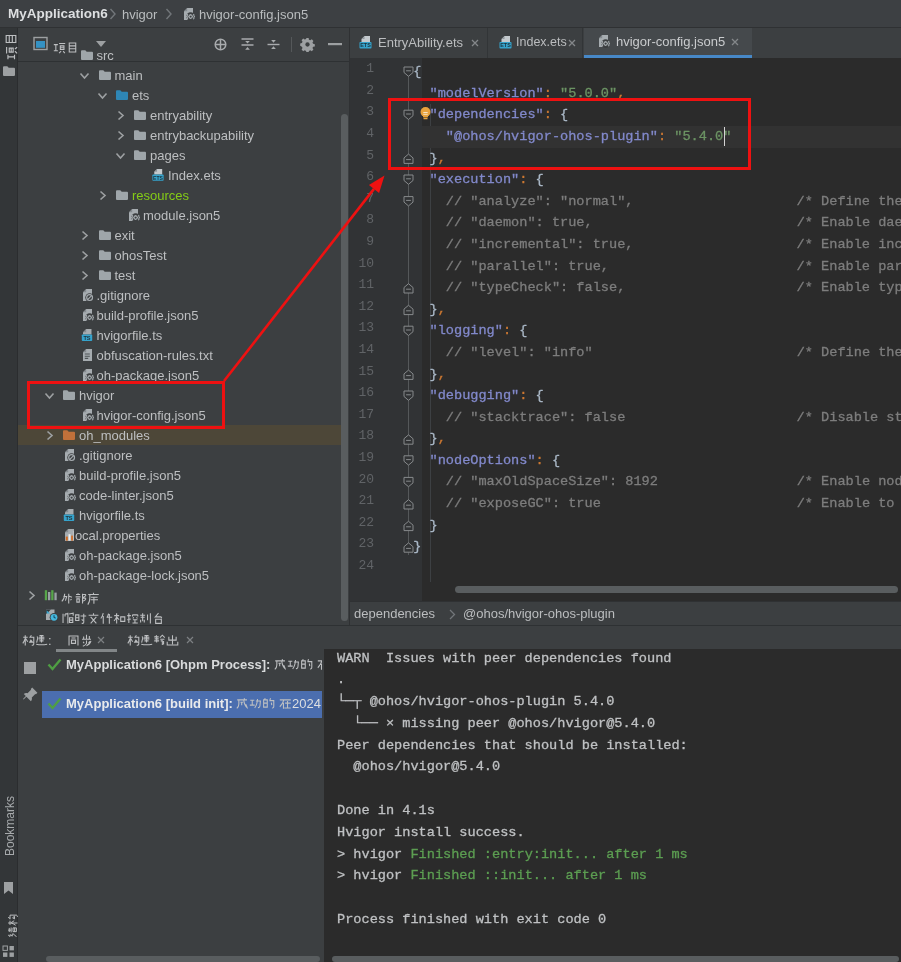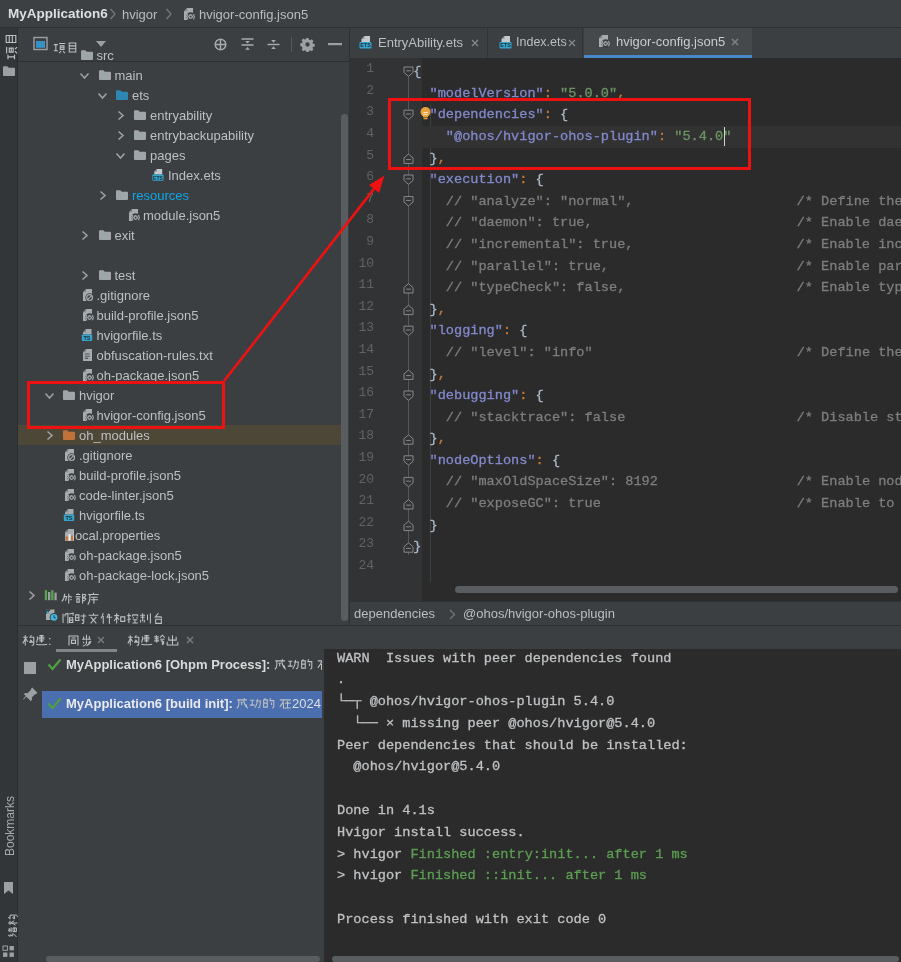--- a/index.html
+++ b/index.html
@@ -180,21 +180,21 @@
               </svg></div>
             <div style="position:absolute;left:168px;top:2.5px;font-size:13px;color:#bdbfc1;white-space:nowrap">Index.ets</div>
           </div>
           <div style="position:absolute;left:0;top:185px;width:332px;height:20px">
             <svg style="position:absolute;left:95.5px;top:3.5px" width="13" height="13" viewBox="0 0 13 13">
               <path d="M4.5 2.5 9 6.5 4.5 10.5" fill="none" stroke="#9da0a2" stroke-width="1.6"></path>
             </svg>
             <div style="position:absolute;left:115px;top:3px"><svg width="14" height="14" viewBox="0 0 14 14" style="flex:none">
                 <path fill="#9fa6aa" d="M1 3.2c0-.5.4-.9.9-.9h3.4l1.4 1.5h5.4c.5 0 .9.4.9.9v6.4c0 .5-.4.9-.9.9H1.9c-.5 0-.9-.4-.9-.9z"></path>
               </svg></div>
-            <div style="position:absolute;left:132px;top:2.5px;font-size:13px;color:#0ea5e9;white-space:nowrap">resources</div>
+            <div style="position:absolute;left:132px;top:2.5px;font-size:13px;color:#84cc16;white-space:nowrap">resources</div>
           </div>
           <div style="position:absolute;left:11px;top:205px;width:332px;height:20px">
             <div style="position:absolute;left:115px;top:3px"><svg width="14" height="14" viewBox="0 0 14 14" style="flex:none">
                 <path fill="#a6acb0" d="M6.2 1H12V13H3V4.2z"></path>
                 <path fill="#848a8e" d="M6.2 1.2 3.2 4.2h3z"></path>
                 <circle cx="9.6" cy="9.6" r="4.3" fill="#3c3f41"></circle>
                 <g fill="none" stroke="#a6acb0" stroke-width="1.1">
                   <path d="M7.1 7.2c-1 0-.8 1-.8 1.6s-.6.8-.6.8.6.2.6.8-.2 1.6.8 1.6"></path>
                   <path d="M12.1 7.2c1 0 .8 1 .8 1.6s.6.8.6.8-.6.2-.6.8.2 1.6-.8 1.6"></path>
                   <circle cx="9.6" cy="9.6" r="1.7"></circle>
@@ -204,20 +204,29 @@
             <div style="position:absolute;left:132px;top:2.5px;font-size:13px;color:#bdbfc1;white-space:nowrap">module.json5</div>
           </div>
           <div style="position:absolute;left:0;top:225px;width:332px;height:20px">
             <svg style="position:absolute;left:78.0px;top:3.5px" width="13" height="13" viewBox="0 0 13 13">
               <path d="M4.5 2.5 9 6.5 4.5 10.5" fill="none" stroke="#9da0a2" stroke-width="1.6"></path>
             </svg>
             <div style="position:absolute;left:97.5px;top:3px"><svg width="14" height="14" viewBox="0 0 14 14" style="flex:none">
                 <path fill="#9fa6aa" d="M1 3.2c0-.5.4-.9.9-.9h3.4l1.4 1.5h5.4c.5 0 .9.4.9.9v6.4c0 .5-.4.9-.9.9H1.9c-.5 0-.9-.4-.9-.9z"></path>
               </svg></div>
             <div style="position:absolute;left:114.5px;top:2.5px;font-size:13px;color:#bdbfc1;white-space:nowrap">exit</div>
+          </div>
+          <div style="position:absolute;left:0;top:245px;width:332px;height:20px">
+            <svg style="position:absolute;left:78.0px;top:3.5px" width="13" height="13" viewBox="0 0 13 13">
+              <path d="M4.5 2.5 9 6.5 4.5 10.5" fill="none" stroke="#9da0a2" stroke-width="1.6"></path>
+            </svg>
+            <div style="position:absolute;left:97.5px;top:3px"><svg width="14" height="14" viewBox="0 0 14 14" style="flex:none">
+                <path fill="#9fa6aa" d="M1 3.2c0-.5.4-.9.9-.9h3.4l1.4 1.5h5.4c.5 0 .9.4.9.9v6.4c0 .5-.4.9-.9.9H1.9c-.5 0-.9-.4-.9-.9z"></path>
+              </svg></div>
+            <div style="position:absolute;left:114.5px;top:2.5px;font-size:13px;color:#bdbfc1;white-space:nowrap">ohosTest</div>
           </div>
           <div style="position:absolute;left:0;top:265px;width:332px;height:20px">
             <svg style="position:absolute;left:78.0px;top:3.5px" width="13" height="13" viewBox="0 0 13 13">
               <path d="M4.5 2.5 9 6.5 4.5 10.5" fill="none" stroke="#9da0a2" stroke-width="1.6"></path>
             </svg>
             <div style="position:absolute;left:97.5px;top:3px"><svg width="14" height="14" viewBox="0 0 14 14" style="flex:none">
                 <path fill="#9fa6aa" d="M1 3.2c0-.5.4-.9.9-.9h3.4l1.4 1.5h5.4c.5 0 .9.4.9.9v6.4c0 .5-.4.9-.9.9H1.9c-.5 0-.9-.4-.9-.9z"></path>
               </svg></div>
             <div style="position:absolute;left:114.5px;top:2.5px;font-size:13px;color:#bdbfc1;white-space:nowrap">test</div>
           </div>

